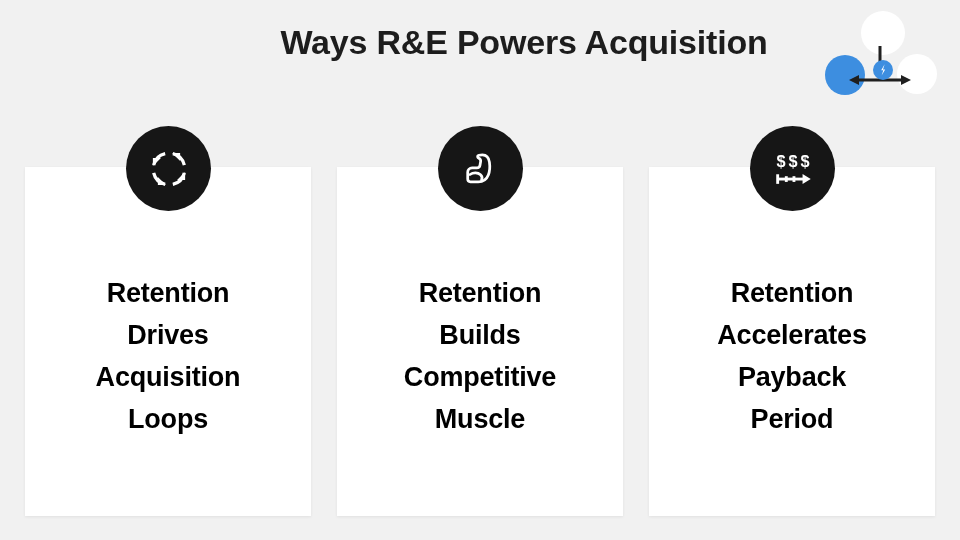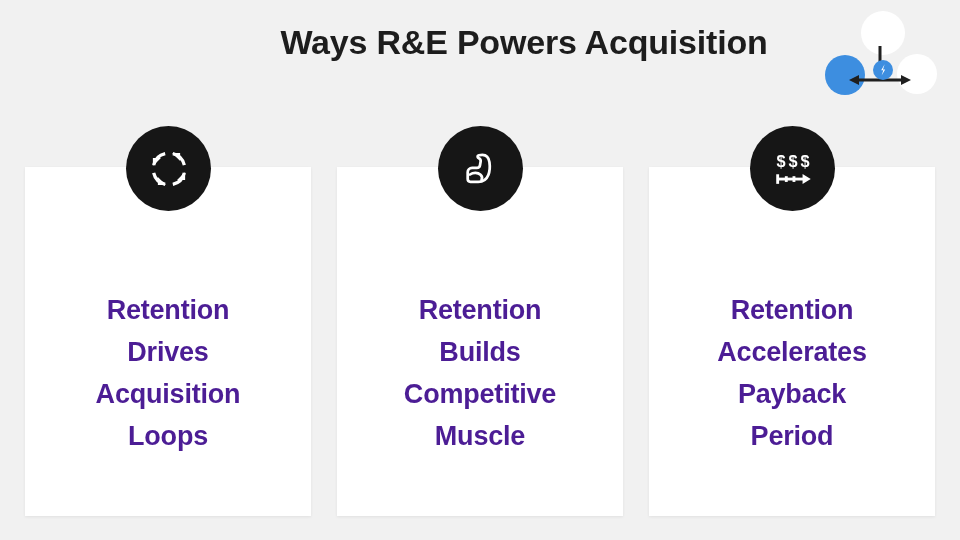--- a/index.html
+++ b/index.html
@@ -93,25 +93,25 @@
     box-shadow: 0 1px 3px rgba(0,0,0,0.07);
   }
   #card-0 { left: 25px; }
   #card-1 { left: 337px; }
   #card-2 { left: 649px; }
 
   .card-text {
     position: absolute;
     left: 10px;
     right: 10px;
-    top: 122px;
+    top: 105px;
     text-align: center;
     font-size: 27px;
     font-weight: bold;
-    color: #4c1d95;
+    color: #000000;
     line-height: 42px;
     letter-spacing: -0.2px;
     white-space: pre-line;
   }
 
   
   .icon-badge {
     position: absolute;
     top: 126px;
     width: 85px;

